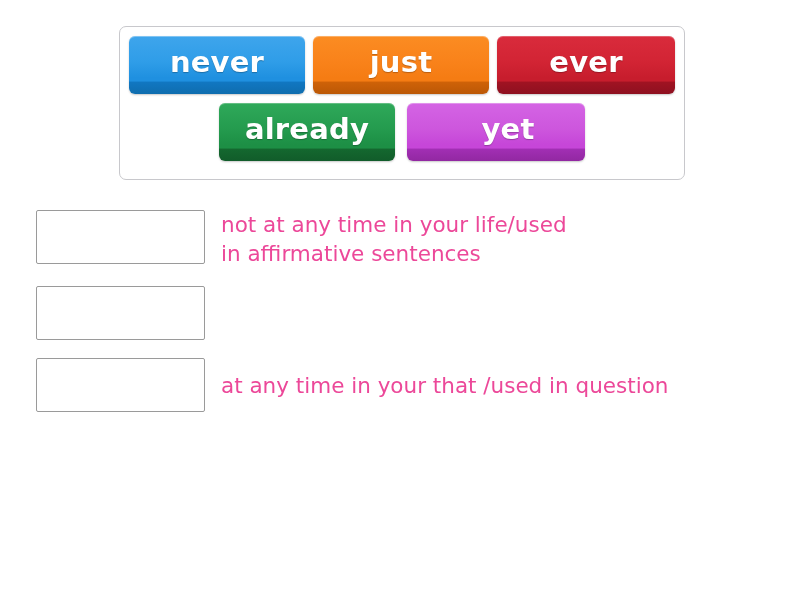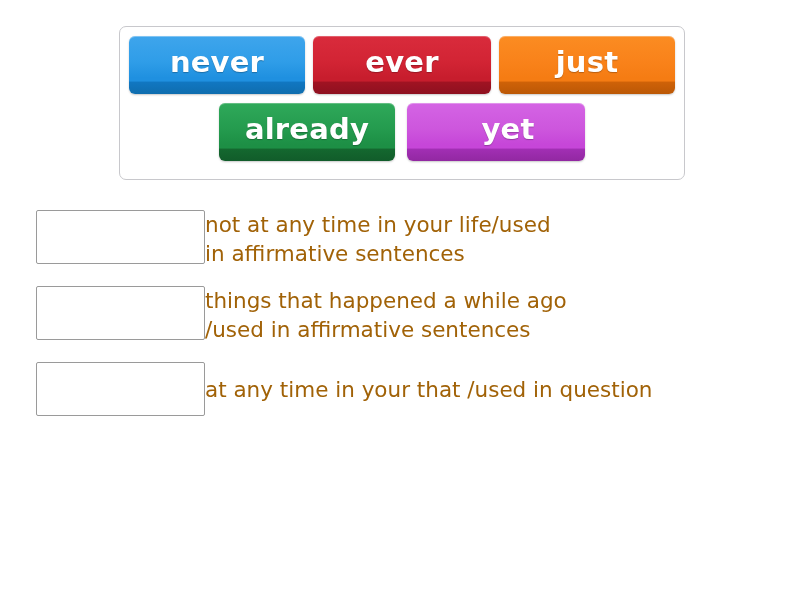--- a/index.html
+++ b/index.html
@@ -99,40 +99,40 @@
   .drop-zone {
     width: 169px;
     height: 54px;
     flex: 0 0 169px;
     box-sizing: border-box;
     border: 1px solid #9a9a9a;
     background: #ffffff;
     border-radius: 2px;
   }
   .definition {
-    margin-left: 0;
+    margin-left: 16px;
     font-size: 21.5px;
     line-height: 1.33;
-    color: #a16207;
+    color: #ec4899;
     padding-top: 1px;
     white-space: pre-line;
   }
   .answer-row.single .definition {
     padding-top: 14px;
   }
 </style>
 </head>
 <body>
 
 <div class="word-bank">
 
   <div class="tile-row row-1">
     <div class="tile blue tile-w-lg">never</div>
+    <div class="tile orange tile-w-sm">just</div>
     <div class="tile red tile-w-md">ever</div>
-    <div class="tile orange tile-w-sm">just</div>
   </div>
 
   <div class="tile-row row-2">
     <div class="tile green tile-w-lg">already</div>
     <div class="tile magenta tile-w-md">yet</div>
   </div>
 
 </div>
 
 <div class="rows">
@@ -140,22 +140,20 @@
   <div class="answer-row">
     <div class="drop-zone"></div>
     <div class="definition">not at any time in your life/used
 in affirmative sentences</div>
   </div>
 
 
 
   <div class="answer-row">
     <div class="drop-zone"></div>
-    <div class="definition">things that happened a while ago
-/used in affirmative sentences</div>
   </div>
 
   <div class="answer-row single">
     <div class="drop-zone"></div>
     <div class="definition">at any time in your that /used in question</div>
   </div>
 
 </div>
 
 </body></html>

